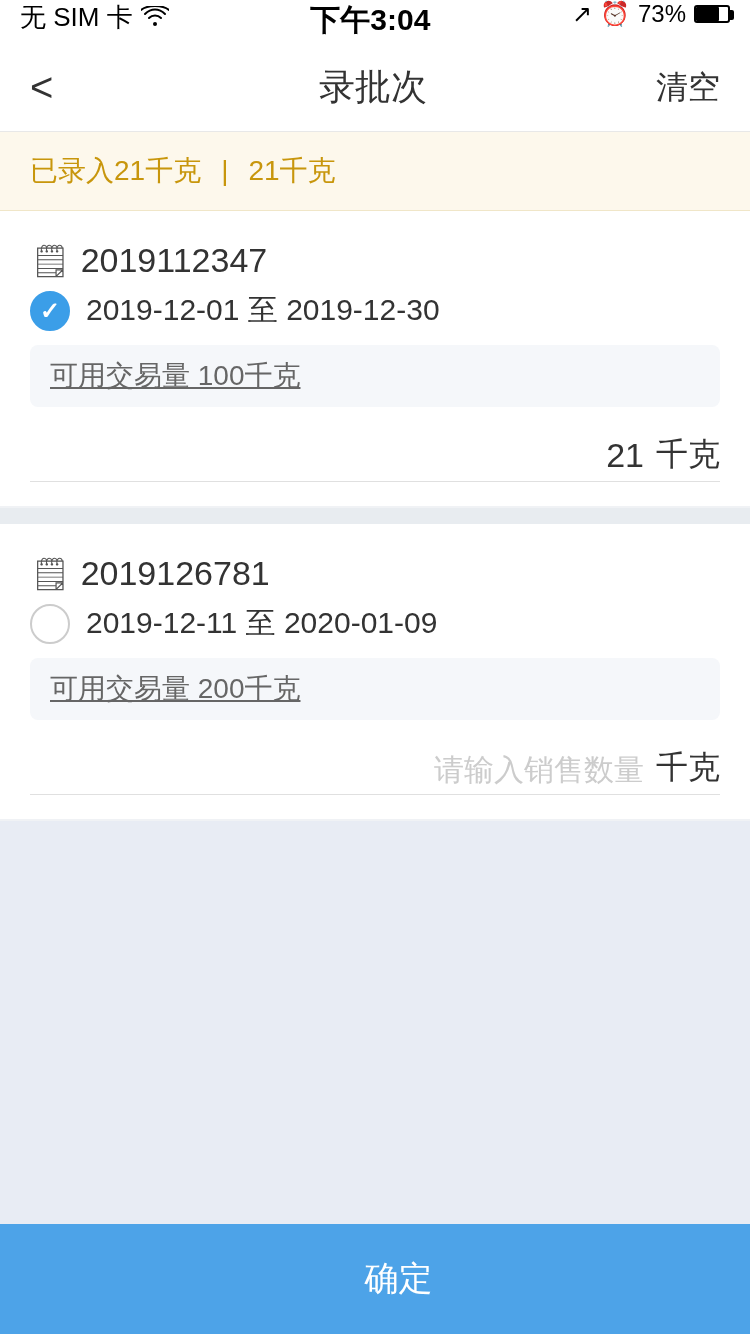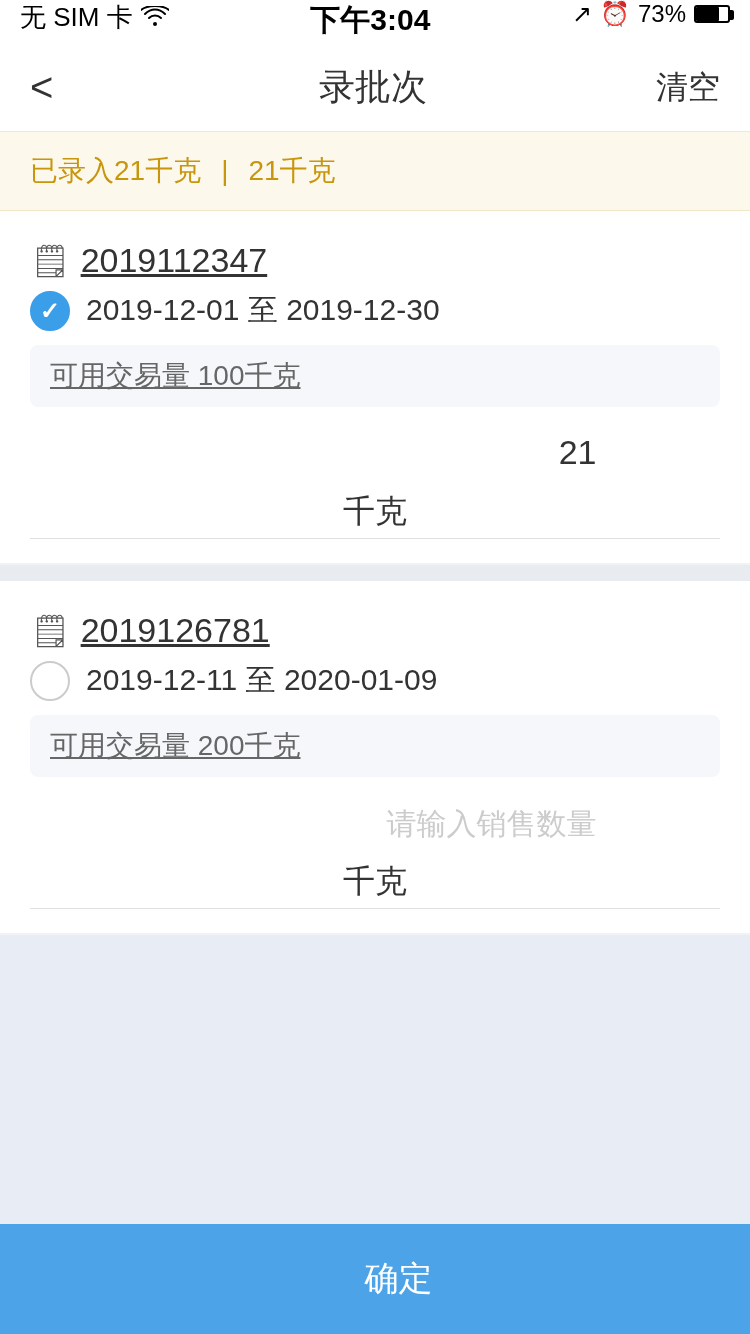--- a/index.html
+++ b/index.html
@@ -103,21 +103,20 @@
       margin-bottom: 10px;
     }
     .item-doc-icon {
       font-size: 32px;
       color: #555;
     }
     .item-doc-number {
       font-size: 34px;
       font-weight: 500;
       color: #333;
-      text-decoration: underline;
     }
     .item-date-row {
       display: flex;
       align-items: center;
       gap: 16px;
       margin-bottom: 14px;
     }
     .radio-circle {
       width: 40px;
       height: 40px;
@@ -149,25 +148,24 @@
       padding: 12px 20px;
       font-size: 28px;
       color: #666;
       margin-left: 0;
       text-decoration: underline;
     }
     .item-input-row {
       display: flex;
       align-items: center;
       justify-content: flex-end;
-      gap: 18px;
+      gap: 12px;
       padding: 16px 0 4px 0;
       border-bottom: 1px solid #e0e0e0;
       margin-top: 10px;
-      flex-direction: column;
     }
     .item-input {
       font-size: 34px;
       color: #333;
       text-align: right;
       border: none;
       outline: none;
       background: transparent;
       min-width: 120px;
     }

